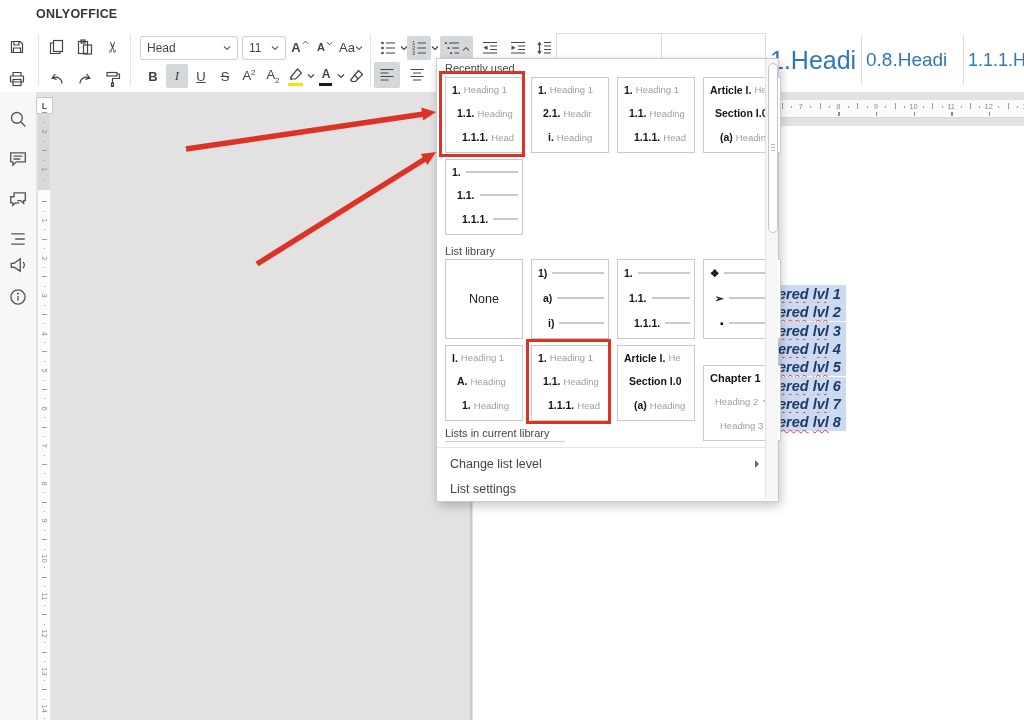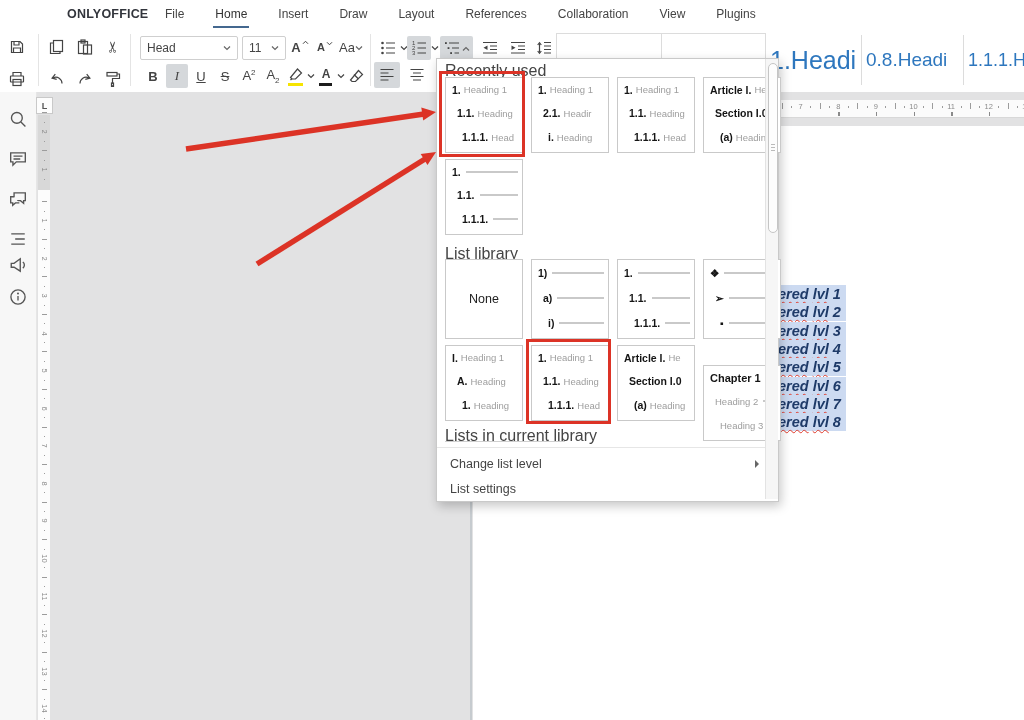--- a/index.html
+++ b/index.html
@@ -1,20 +1,20 @@
 <!DOCTYPE html>
 <html><head>
 <meta charset="utf-8">
 <style>
   html,body{margin:0;padding:0;background:#888;}
   #app{position:relative;width:1024px;height:720px;background:#fff;overflow:hidden;
        font-family:"Liberation Sans",sans-serif;color:#444;}
   
   #menubar{position:absolute;left:0;top:0;width:1024px;height:28px;background:#fff;display:flex;align-items:center;}
-  #logo{display:flex;align-items:center;gap:22px;padding-left:14px;width:96px;margin-left:31px;}
+  #logo{display:flex;align-items:center;gap:22px;padding-left:14px;width:96px;}
   #logo .brand{font-size:12.5px;font-weight:bold;color:#32353c;letter-spacing:.2px;}
   #menu-items{display:flex;gap:27px;margin-left:22px;}
   .menu-item{font-size:12px;color:#444;padding:6px 2px 5px;cursor:default;}
   .menu-item.active{border-bottom:2px solid #44688f;color:#333;}
   
   #toolbar{position:absolute;left:0;top:28px;width:1024px;height:64px;background:#fff;}
   .tbtn{position:absolute;display:flex;align-items:center;justify-content:center;border-radius:2px;color:#444;}
   .tbtn svg{stroke:#444;fill:none;stroke-width:1.2;}
   .tbtn.on{background:#d5d8db;}
   .vsep{position:absolute;top:6px;height:52px;width:1px;background:#e4e4e4;}
@@ -48,21 +48,21 @@
   #page{position:absolute;left:473px;top:34px;width:551px;height:594px;background:#fff;}
   #seam{position:absolute;left:470px;top:0;width:2px;height:628px;background:#c6cbcf;}
   
   .sel-line{position:absolute;left:770px;height:18px;background:#ccdaf1;color:#1e3a68;
             font-style:italic;font-weight:600;font-size:14.5px;line-height:18px;padding:0 5px 0 8px;white-space:nowrap;}
   .sel-line .wavy{text-decoration:underline;text-decoration-style:wavy;text-decoration-color:#e03a2a;text-decoration-thickness:1px;text-underline-offset:2px;}
   #doc-heading{position:absolute;left:580px;top:499px;font-size:26px;color:#2e77be;}
   
   #dropdown{position:absolute;left:436px;top:58px;width:341px;height:442px;background:#fff;
             border:1px solid #c9c9c9;box-shadow:2px 4px 10px rgba(0,0,0,.22);z-index:50;}
-  .dd-label{position:absolute;left:8px;font-size:16px;color:#444;}
+  .dd-label{position:absolute;left:8px;font-size:11px;color:#444;}
   .card{position:absolute;width:76px;background:#fff;border:1px solid #c9c9c9;overflow:hidden;}
   .card-line{display:flex;align-items:center;white-space:nowrap;overflow:hidden;}
   .card-line .num{font-weight:bold;color:#151515;font-size:10.5px;flex:0 0 auto;}
   .card-line .lbl{color:#9d9d9d;font-size:9.5px;margin-left:3px;flex:0 0 auto;}
   .card-line .lbl.strong{color:#151515;font-weight:bold;font-size:11px;margin-left:0;}
   .card-line .rule{height:2px;background:#c9c9c9;flex:1 1 auto;margin:0 4px 0 5px;min-width:8px;}
   .card-line .rule.short{flex:0 0 10px;min-width:10px;}
   .card.none-card{display:flex;align-items:center;justify-content:center;font-size:12.5px;color:#222;}
   .dd-sep{position:absolute;left:0;width:339px;height:1px;background:#e6e6e6;}
   .dd-underline{position:absolute;left:8px;width:120px;height:1px;background:#cfcfcf;}
@@ -86,31 +86,20 @@
 
   <header id="menubar">
     <div id="logo">
       <svg width="17" height="17" viewBox="0 0 16 16">
         <path d="M8 1L14.5 4.6 8 8.2 1.5 4.6z" fill="#32353c"></path>
         <path d="M1.5 7.4L8 11l6.5-3.6" fill="none" stroke="#32353c" stroke-width="1.5"></path>
         <path d="M1.5 10.4L8 14l6.5-3.6" fill="none" stroke="#32353c" stroke-width="1.5"></path>
       </svg>
       <span class="brand">ONLYOFFICE</span>
     </div>
-    <nav id="menu-items">
-        <div class="menu-item">File</div>
-        <div class="menu-item active">Home</div>
-        <div class="menu-item">Insert</div>
-        <div class="menu-item">Draw</div>
-        <div class="menu-item">Layout</div>
-        <div class="menu-item">References</div>
-        <div class="menu-item">Collaboration</div>
-        <div class="menu-item">View</div>
-        <div class="menu-item">Plugins</div>
-      </nav>
   </header>
 
   <div id="toolbar">
       <div class="tbtn" style="left: 6px; top: 8px; width: 22px; height: 22px;">
         <svg width="16" height="16" viewBox="0 0 16 16">
           <path d="M2.5 2.5h8.5l2.5 2.5v8.5h-11z"></path>
           <path d="M5 2.5v3.5h5V2.5"></path>
           <path d="M4.5 13.5V9h7v4.5"></path>
         </svg>
       </div>

